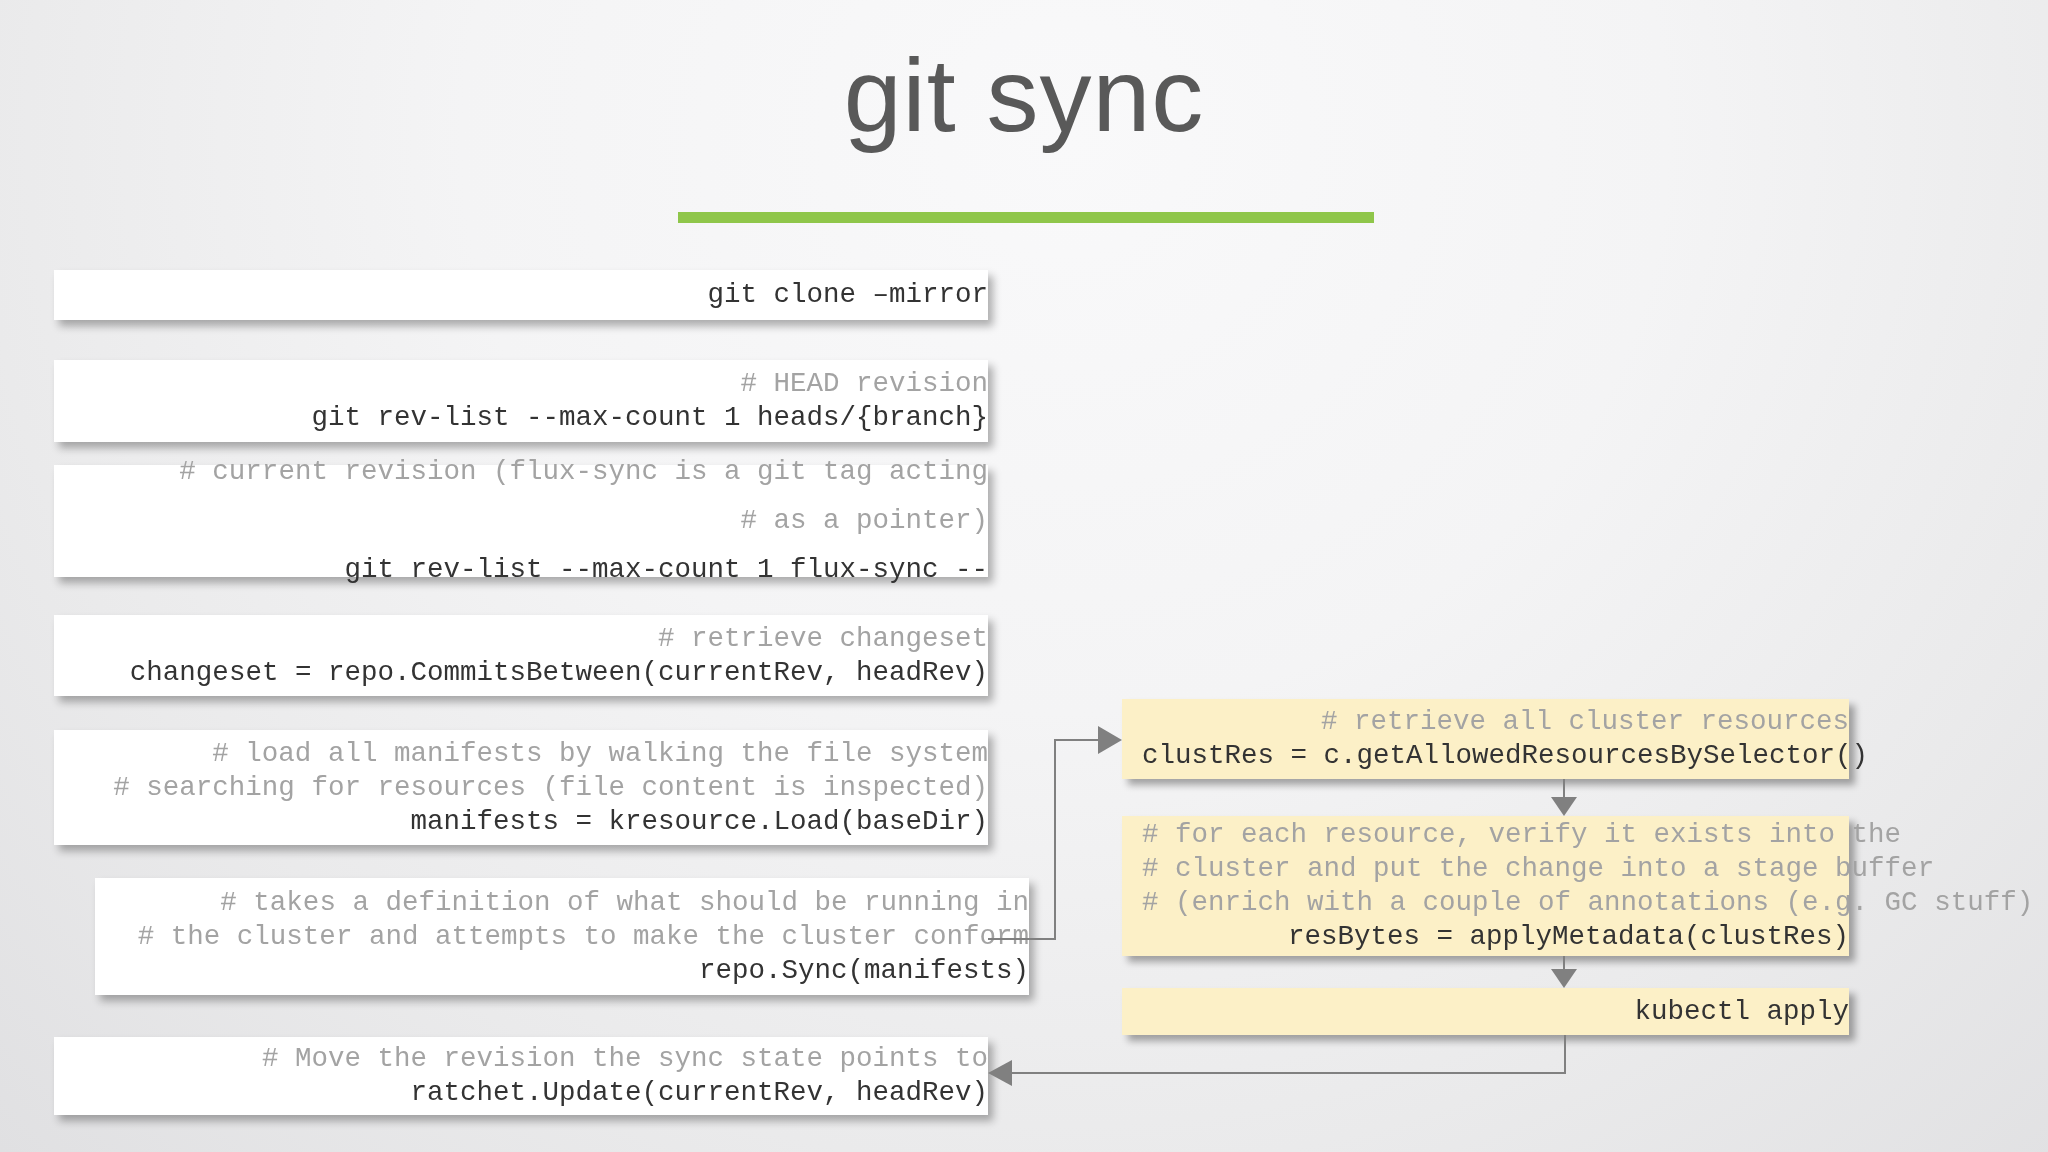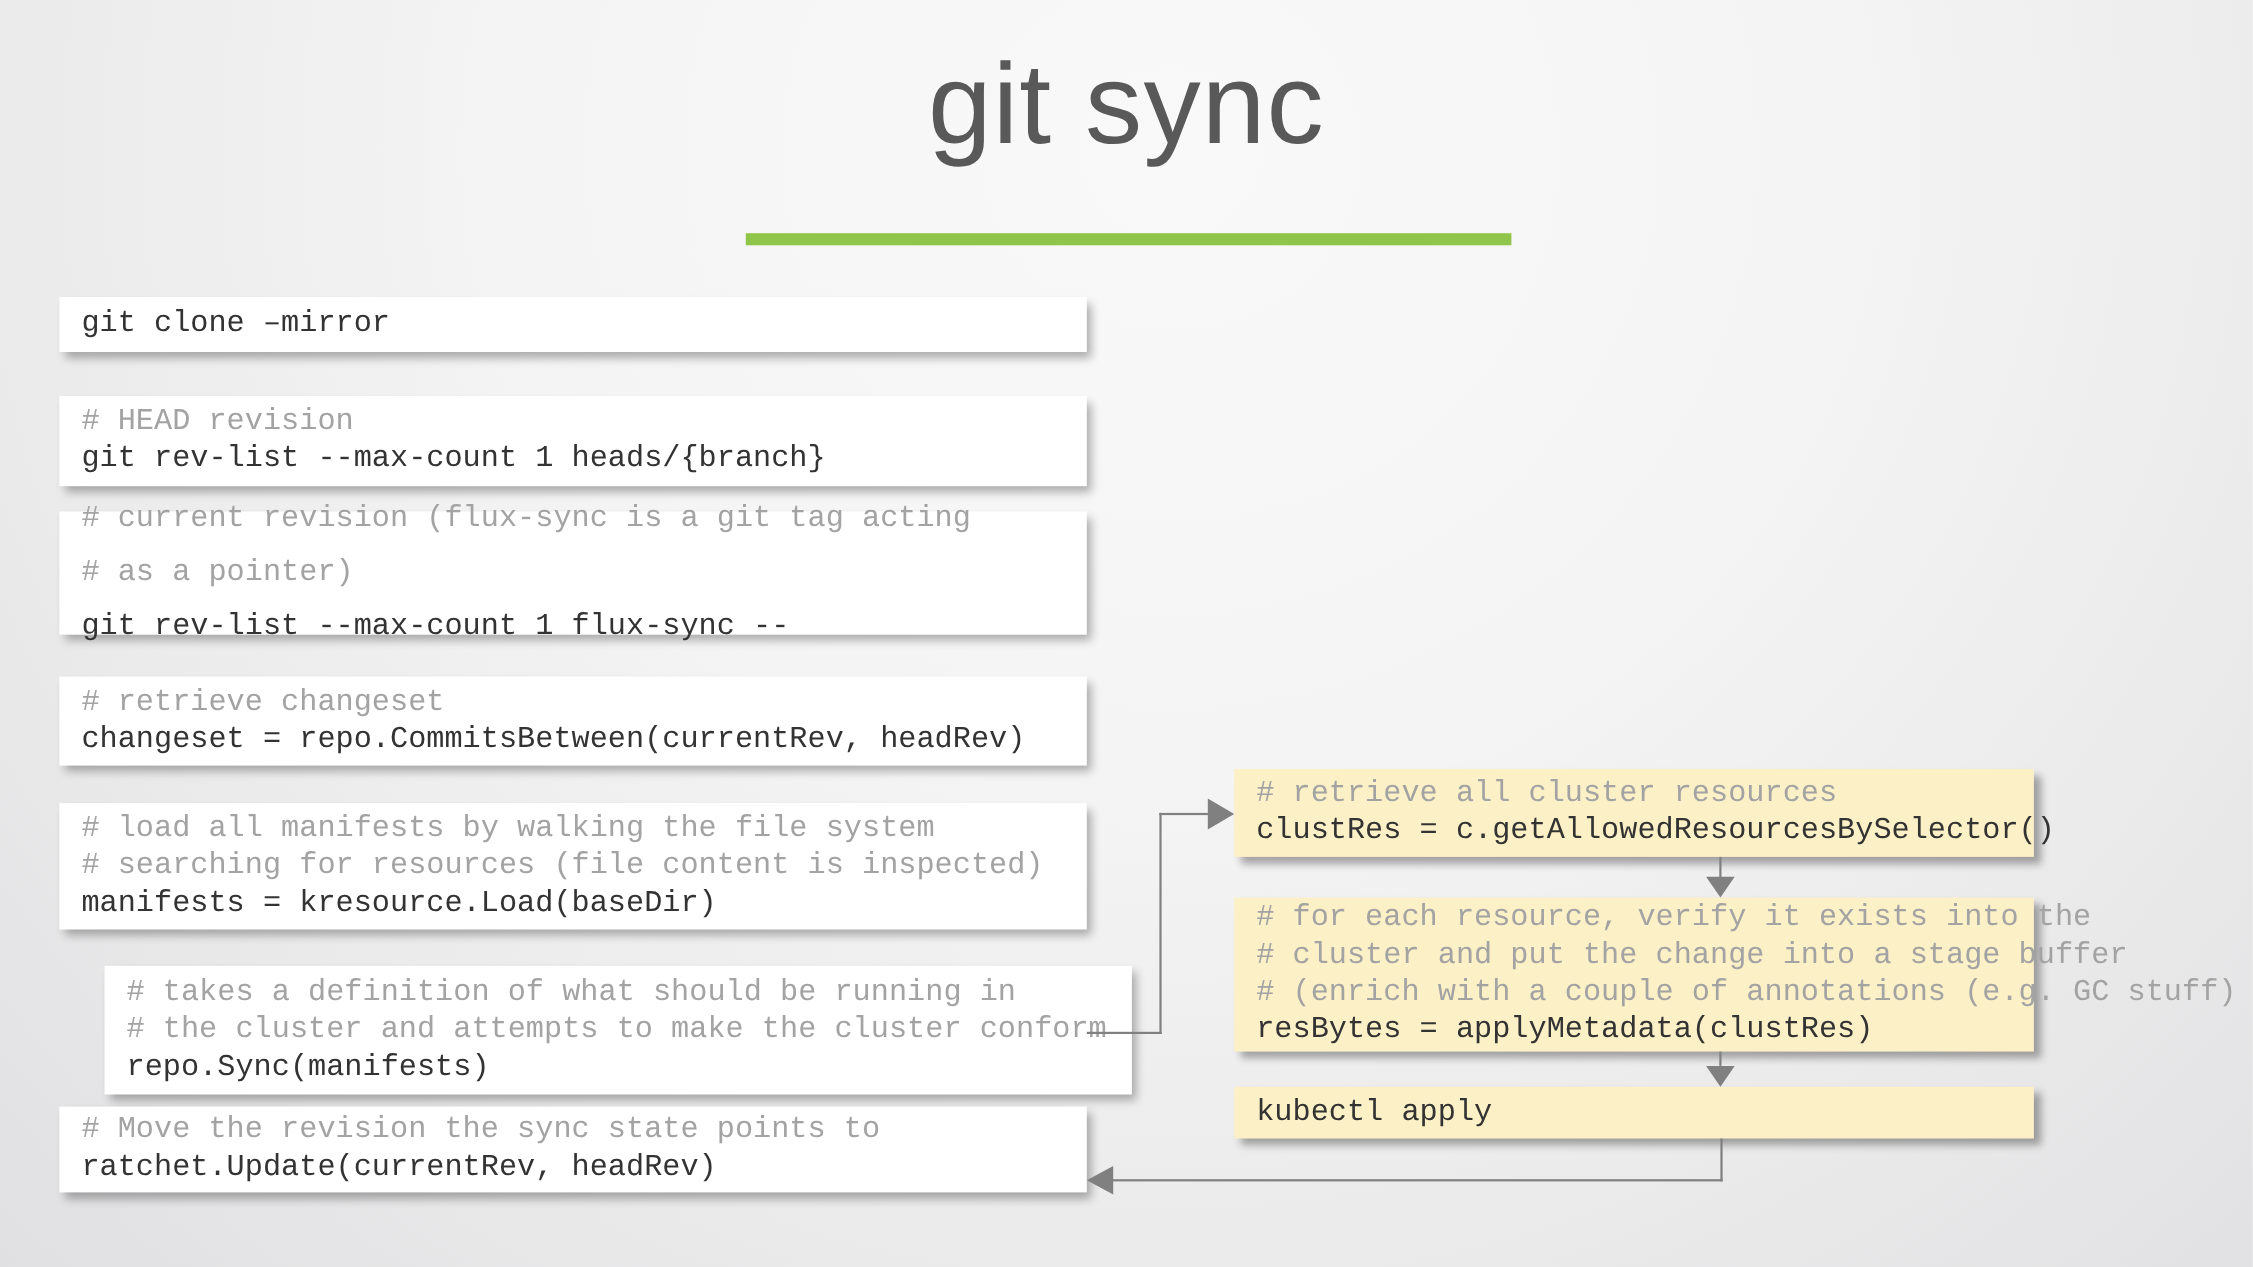--- a/index.html
+++ b/index.html
@@ -23,20 +23,21 @@
     position:absolute;left:678px;top:212px;width:696px;height:11px;
     background:var(--accent,#8FC64A);
   }
   .codebox{
     position:absolute;
     display:flex;flex-direction:column;justify-content:center;
     padding-left:20px;box-sizing:border-box;
     font-family:"Liberation Mono", monospace;
     font-size:27.5px;line-height:34px;
     white-space:pre;
+    text-align:right;
   }
   .codebox.white{
     left:54px;width:934px;
     background:var(--box-bg,#ffffff);
     box-shadow:5px 6px 8px rgba(0,0,0,0.30);
   }
   .codebox.note{
     left:1122px;width:727px;
     background:var(--note-bg,#FCF0C7);
     box-shadow:6px 6px 7px rgba(0,0,0,0.33);
@@ -82,21 +83,21 @@
     <div class="comment"># searching for resources (file content is inspected)</div>
     <div class="code">manifests = kresource.Load(baseDir)</div>
   </div>
 
   <div class="codebox white" style="top:878px;height:117px;margin-left:41px;">
     <div class="comment"># takes a definition of what should be running in</div>
     <div class="comment"># the cluster and attempts to make the cluster conform</div>
     <div class="code">repo.Sync(manifests)</div>
   </div>
 
-  <div class="codebox white" style="top:1006px;height:78px;">
+  <div class="codebox white" style="top:1037px;height:78px;">
     <div class="comment"># Move the revision the sync state points to</div>
     <div class="code">ratchet.Update(currentRev, headRev)</div>
   </div>
 
   <div class="codebox note" style="top:699px;height:80px;">
     <div class="comment"># retrieve all cluster resources</div>
     <div class="code">clustRes = c.getAllowedResourcesBySelector()</div>
   </div>
 
   <div class="codebox note" style="top:816px;height:140px;">

